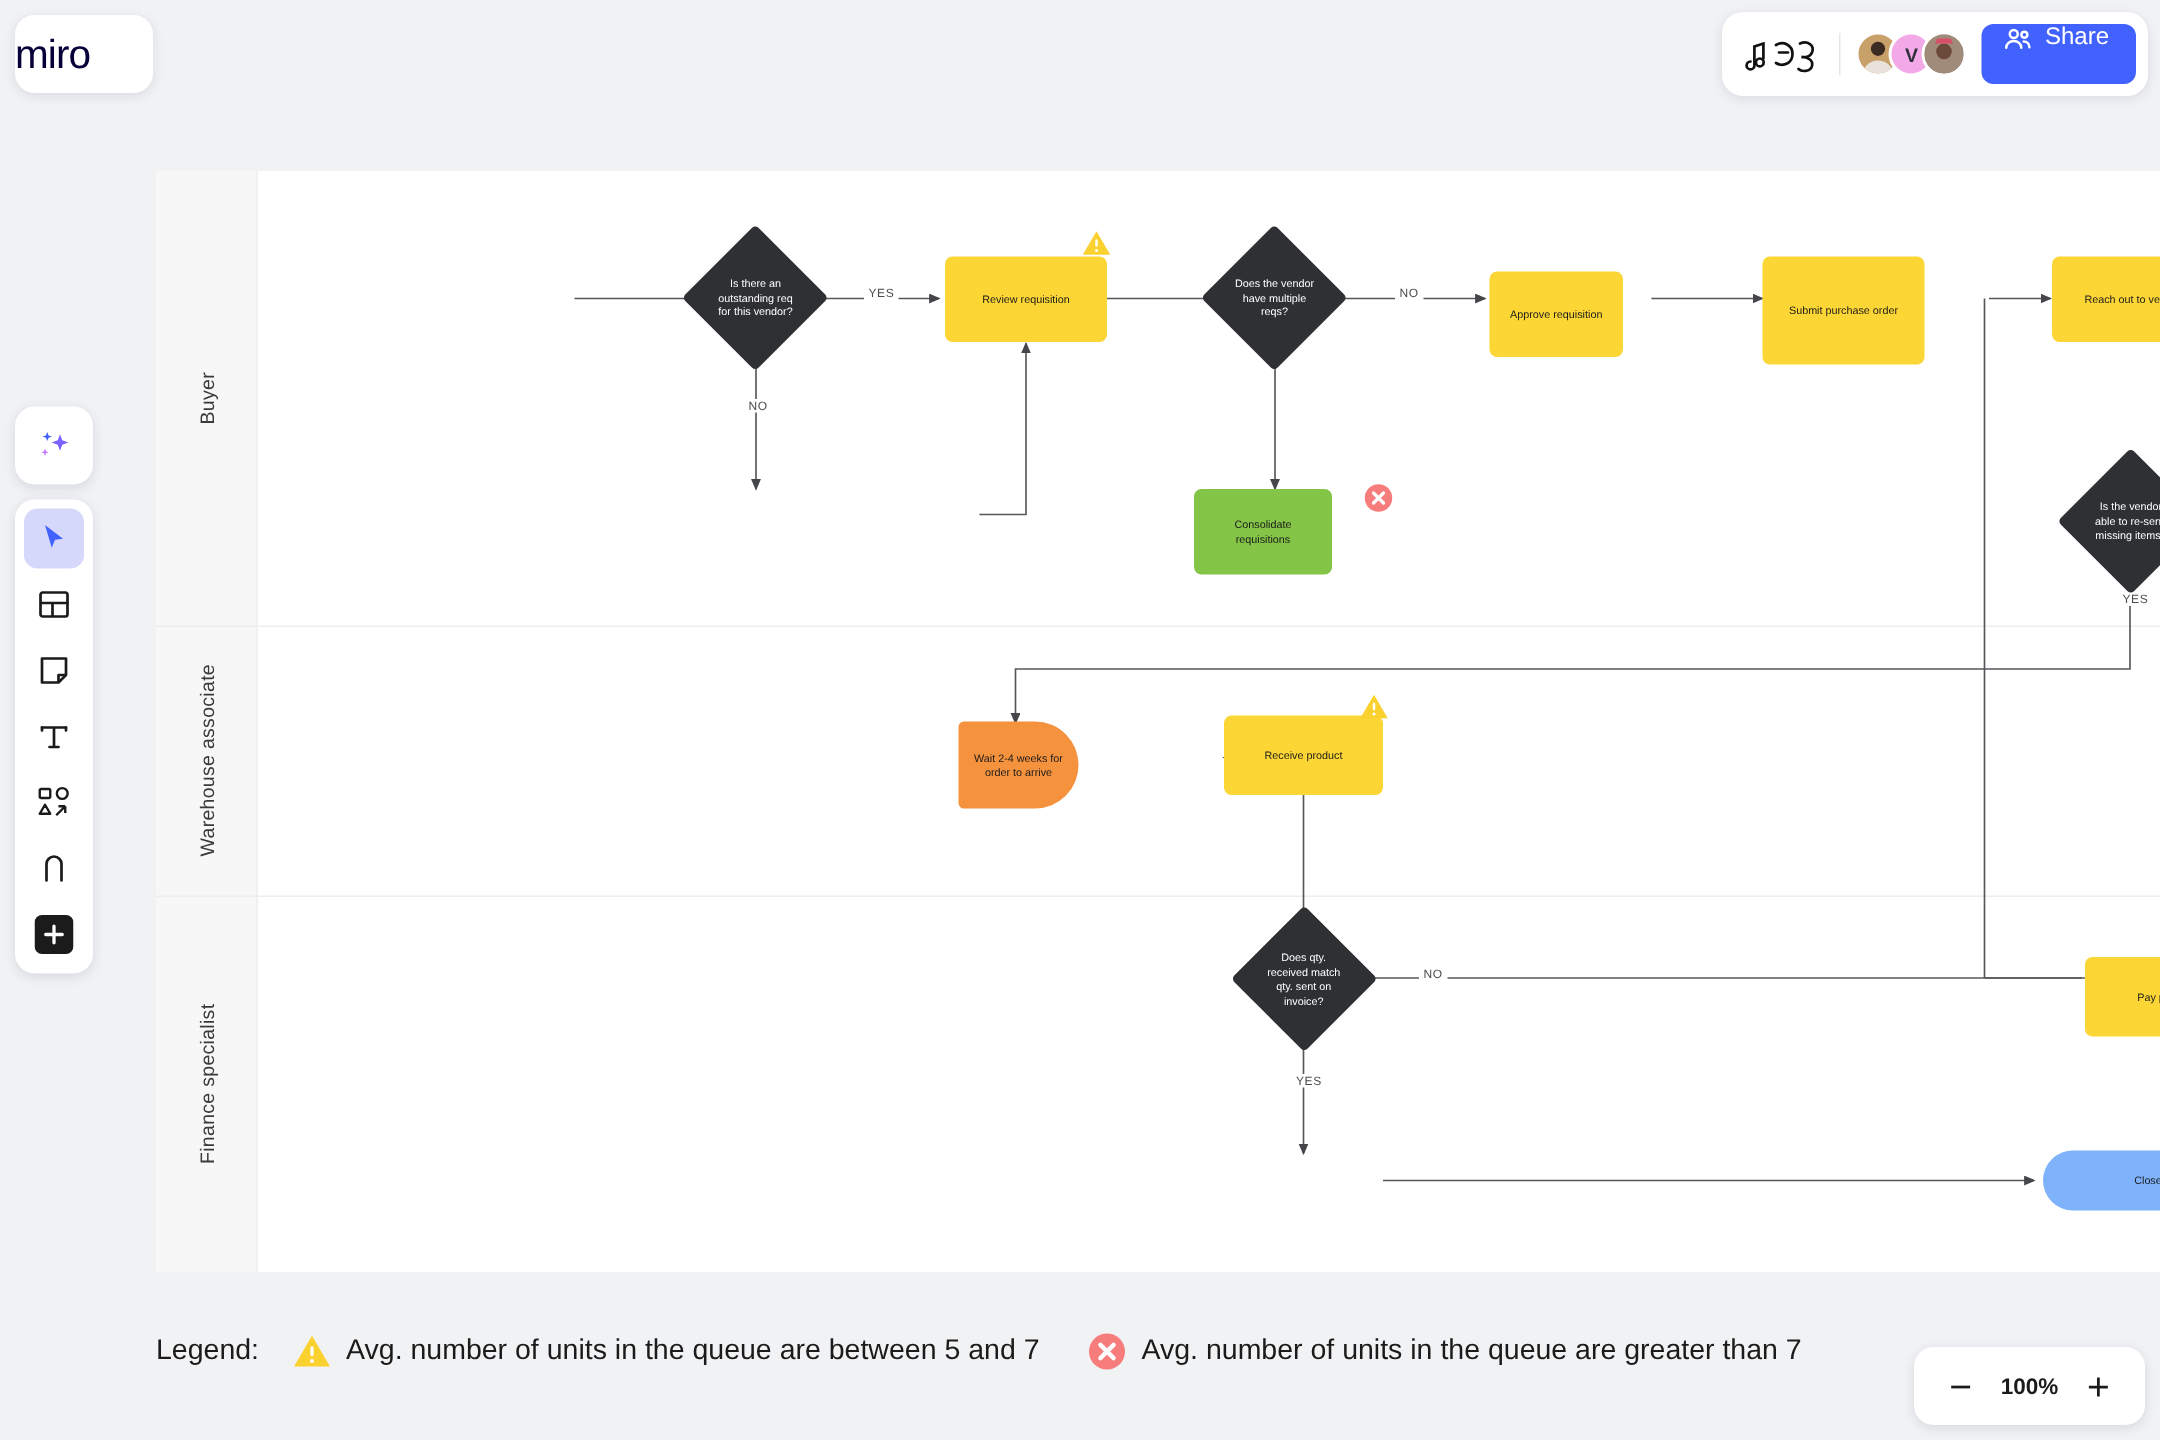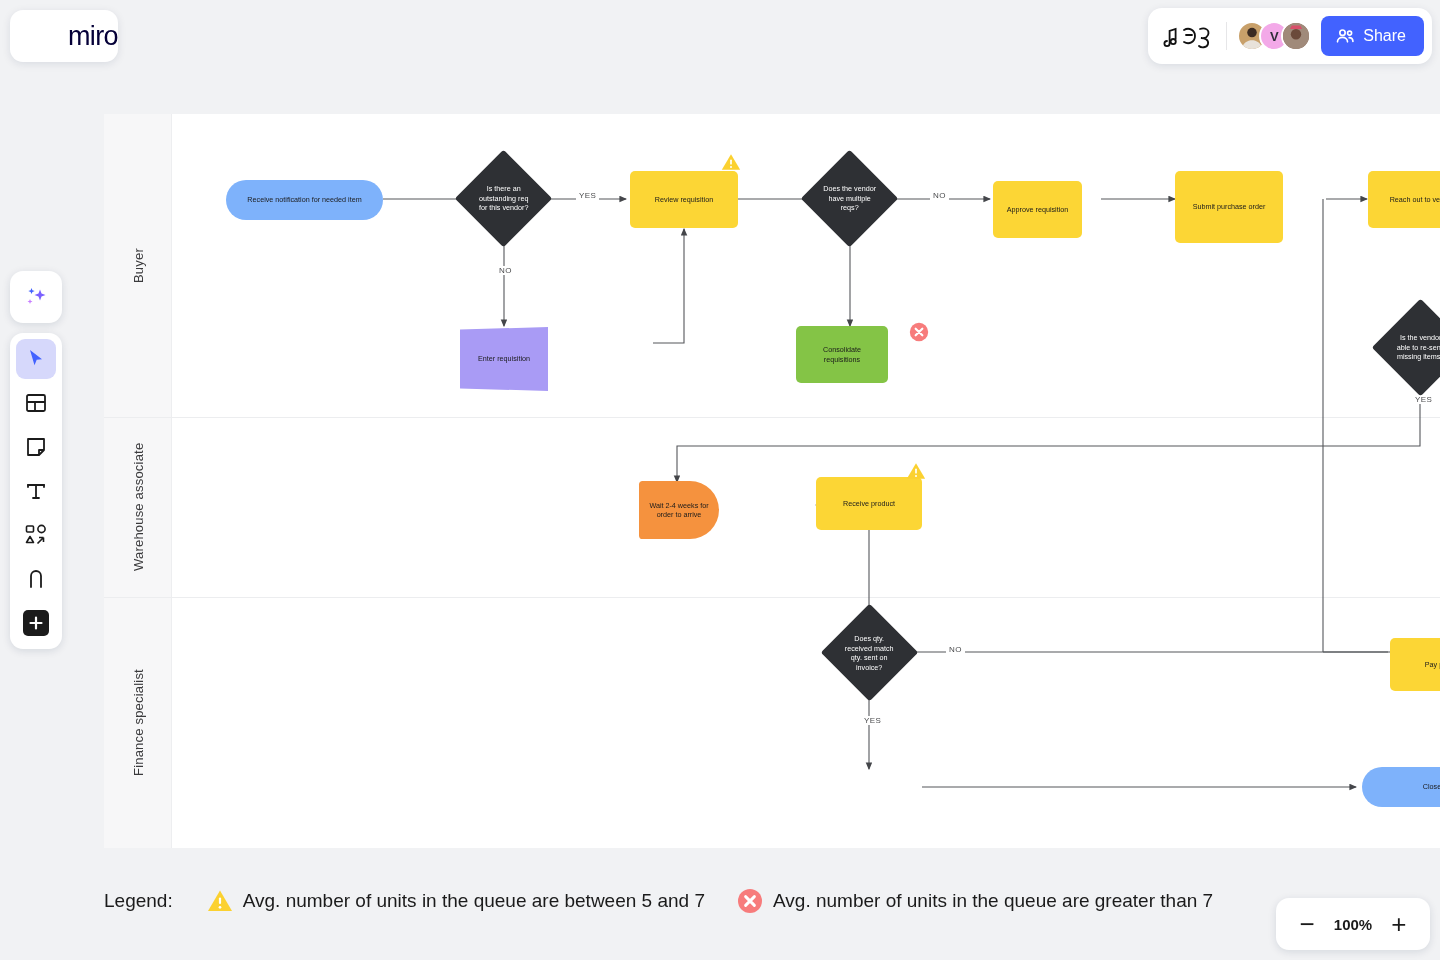--- a/index.html
+++ b/index.html
@@ -91,23 +91,23 @@
   .tool {
     width: 40px; height: 40px; border-radius: 9px;
     display: flex; align-items: center; justify-content: center;
     cursor: pointer;
   }
   .tool.active { background: #D6D8FB; }
 
   
   .logo-pill {
     position: absolute; left: 10px; top: 10px;
-    width: 108px; height: 52px; background: #FFFFFF;
+    width: 92px; height: 52px; background: #FFFFFF;
     border-radius: 13px; box-shadow: 0 2px 8px rgba(9,30,66,.10);
-    display: flex; align-items: center; justify-content: flex-end;
+    display: flex; align-items: center; justify-content: flex-start;
   }
   .logo-text { font-size: 27px; font-weight: 500; color: #050038; letter-spacing: -.6px; }
 
   .top-right {
     position: absolute; right: 8px; top: 8px; height: 56px;
     background: #FFFFFF; border-radius: 14px;
     box-shadow: 0 2px 8px rgba(9,30,66,.10);
     display: flex; align-items: center; gap: 10px;
     padding: 0 8px 0 14px;
   }
@@ -115,33 +115,33 @@
   .vdiv { width: 1px; height: 28px; background: #E6E6E8; }
   .avatars { display: flex; align-items: center; }
   .avatar {
     width: 30px; height: 30px; border-radius: 50%;
     border: 2px solid #FFFFFF; margin-left: -8px;
     display: flex; align-items: center; justify-content: center;
     font-size: 13px; font-weight: 600; color: #2E2E38; overflow: hidden;
   }
   .avatar:first-child { margin-left: 0; }
   .share-btn {
-    display: flex; align-items: center; gap: 8px;
+    display: flex; gap: 8px;
     height: 40px; padding: 0 18px 0 14px;
     background: #4262FF; color: #FFFFFF;
     border-radius: 8px; font-size: 16px; cursor: pointer;
   }
 
   
   .legend {
     position: absolute; left: 104px; bottom: 46px;
     display: flex; align-items: center; gap: 10px;
     font-size: 19px; color: #1B1B1B;
   }
-  .legend .lbl { margin-right: 24px; }
+  .legend .lbl { margin-right: 12px; }
   .legend .txt { margin-right: 22px; }
   .legend-ico { width: 26px; height: 26px; flex: none; }
 
   
   .zoom-ctl {
     position: absolute; right: 10px; bottom: 10px;
     width: 154px; height: 52px; background: #FFFFFF;
     border-radius: 13px; box-shadow: 0 2px 8px rgba(9,30,66,.12);
     display: flex; align-items: center; justify-content: space-around;
     padding: 0 14px;
@@ -206,31 +206,25 @@
       </g>
     </svg>
 
     <div class="edge-label" style="left:472px; top:77px">YES</div>
     <div class="edge-label" style="left:392px; top:152px">NO</div>
     <div class="edge-label" style="left:826px; top:77px">NO</div>
     <div class="edge-label" style="left:1308px; top:281px">YES</div>
     <div class="edge-label" style="left:842px; top:531px">NO</div>
     <div class="edge-label" style="left:757px; top:602px">YES</div>
 
-    <div class="node terminator" style="left:122px; top:66px; width:157px; height:40px">
-      <span>Receive notification for needed item</span>
-    </div>
 
     <div class="node decision" style="left:365px; top:50px; width:69px; height:69px">
       <span>Is there an outstanding req for this vendor?</span>
     </div>
 
-    <div class="node data" style="left:356px; top:213px; width:88px; height:64px">
-      <span>Enter requisition</span>
-    </div>
 
     <div class="node process" style="left:526px; top:57px; width:108px; height:57px">
       <span>Review requisition</span>
     </div>
     <div class="badge warn" style="left:617px; top:38px">
       <svg viewBox="0 0 24 24">
           <path d="M12 2.6 23 21.4H1z" fill="#FBD130"></path>
           <rect x="11" y="9" width="2" height="6" rx="1" fill="#fff"></rect>
           <circle cx="12" cy="18" r="1.2" fill="#fff"></circle>
         </svg>

